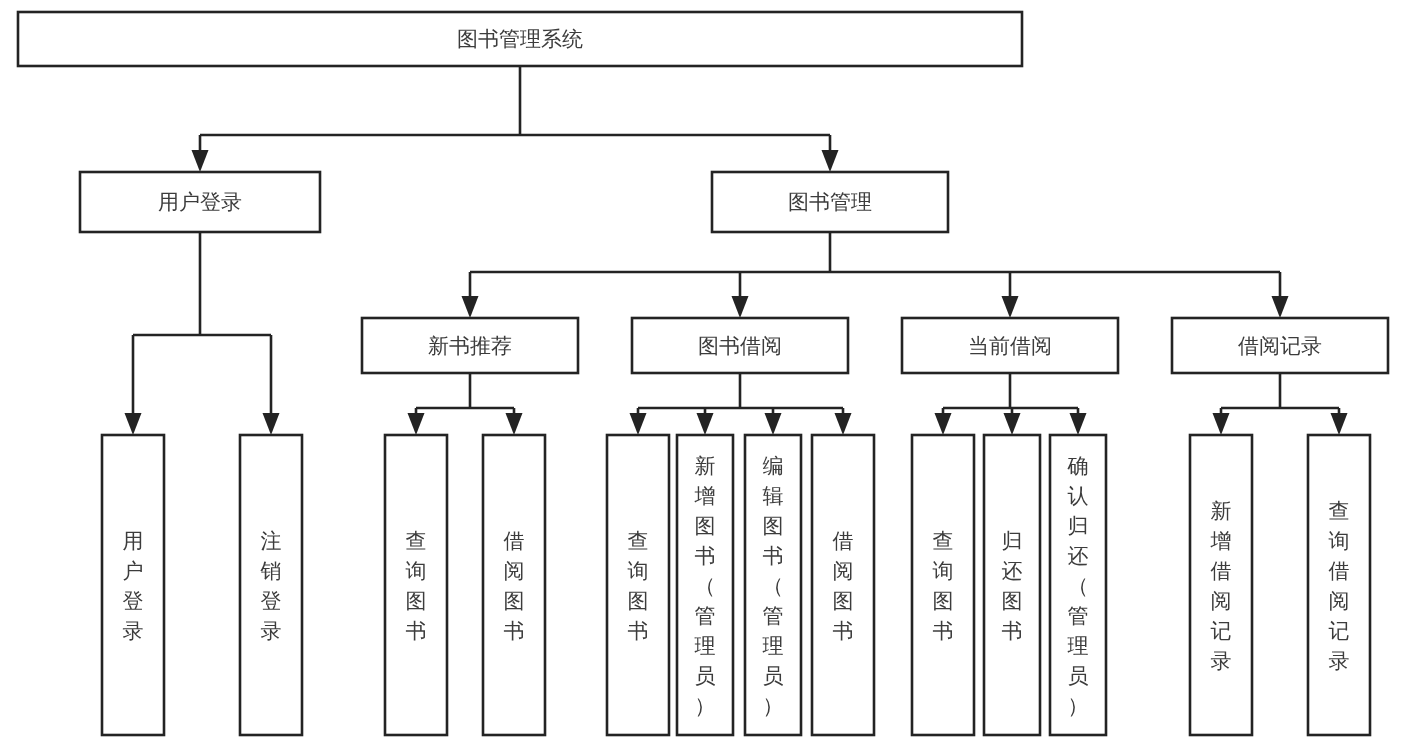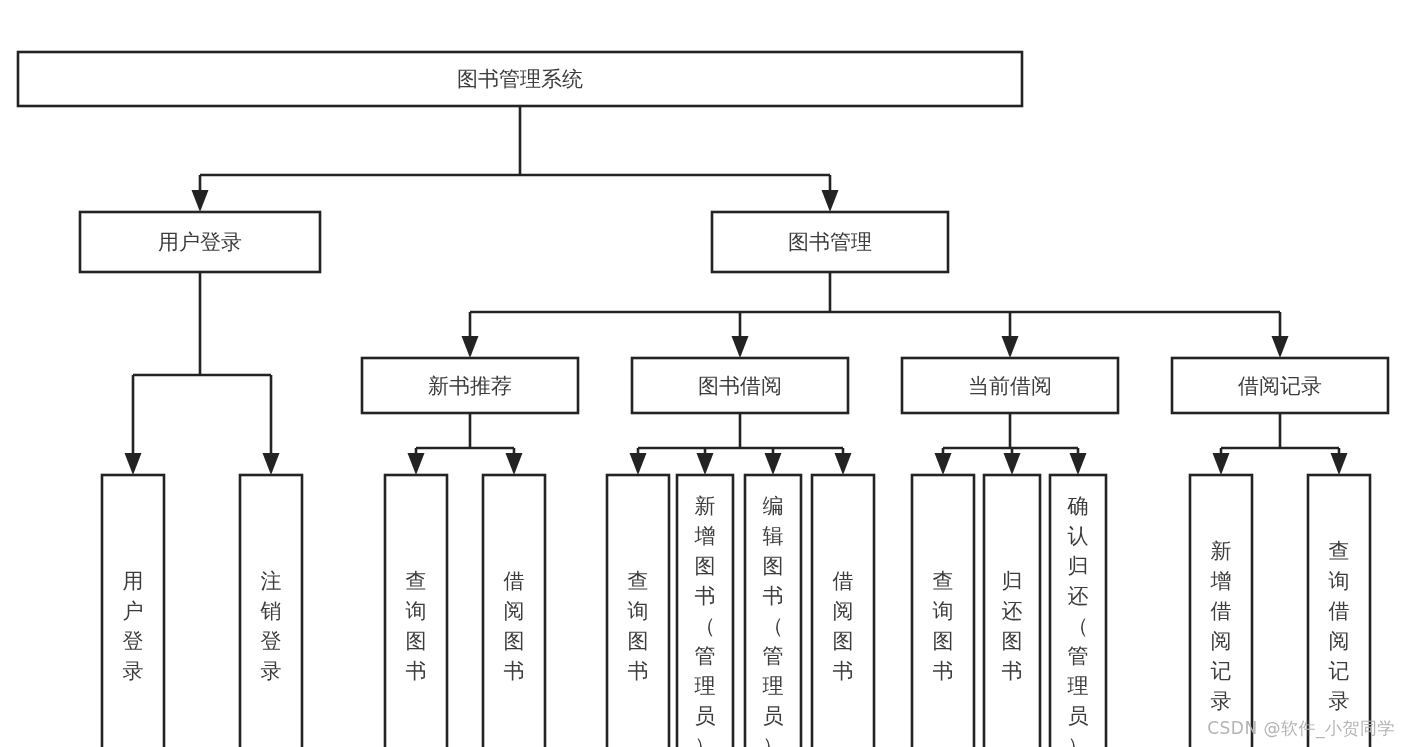--- a/index.html
+++ b/index.html
@@ -13,21 +13,20 @@
     font-family: "DejaVu Sans", "Liberation Sans", sans-serif;
     overflow: hidden;
     position: relative;
   }
   #diagram-root {
     position: absolute;
     left: 0;
     top: 0;
     width: 1405px;
     height: 706px;
-    margin-top: 40px;
   }
   svg.flow {
     display: block;
     width: 1405px;
     height: 747px;
   }
   .node-box {
     fill: #ffffff;
     stroke: #232323;
     stroke-width: 2.6;
@@ -216,14 +215,13 @@
         <g>
           <rect x="1190" y="435" width="62" height="300" class="node-box"></rect>
           <text x="1221" y="518.4" class="node-label-v"><tspan x="1221" dy="0">新</tspan><tspan x="1221" dy="30">增</tspan><tspan x="1221" dy="30">借</tspan><tspan x="1221" dy="30">阅</tspan><tspan x="1221" dy="30">记</tspan><tspan x="1221" dy="30">录</tspan></text>
         </g>
         <g>
           <rect x="1308" y="435" width="62" height="300" class="node-box"></rect>
           <text x="1339" y="518.4" class="node-label-v"><tspan x="1339" dy="0">查</tspan><tspan x="1339" dy="30">询</tspan><tspan x="1339" dy="30">借</tspan><tspan x="1339" dy="30">阅</tspan><tspan x="1339" dy="30">记</tspan><tspan x="1339" dy="30">录</tspan></text>
         </g>
       </g>
   </svg>
-  <div class="watermark">CSDN @软件_小贺同学</div>
 </div>
 
 </body></html>

